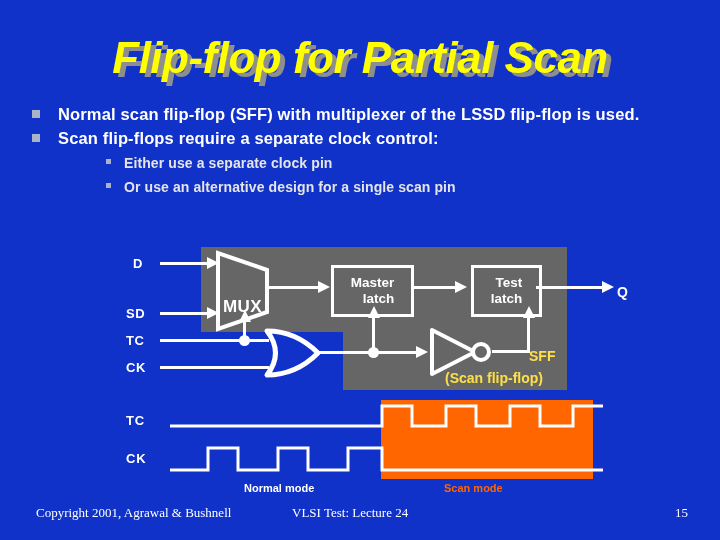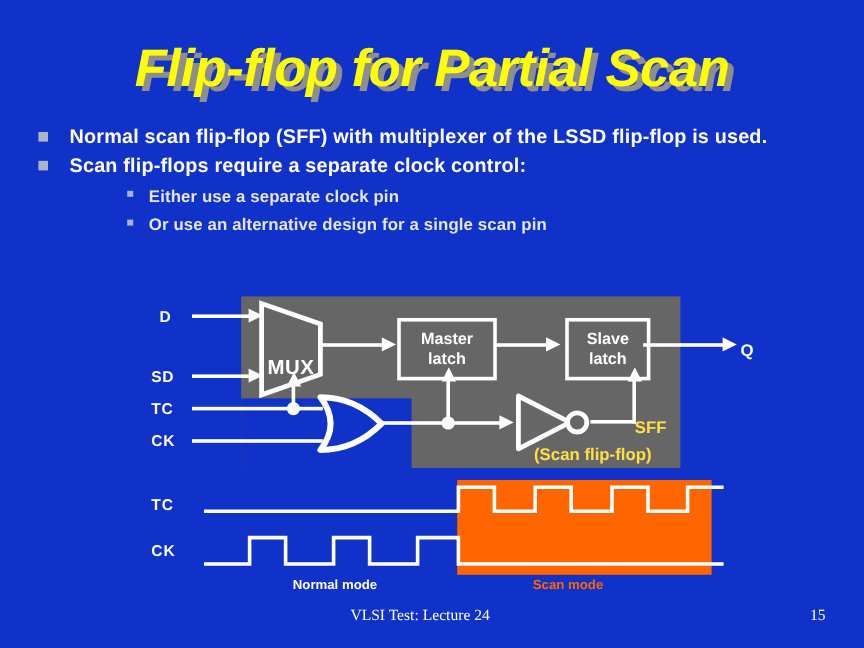--- a/index.html
+++ b/index.html
@@ -57,21 +57,21 @@
   .h{height:3px;}
   .v{width:3px;}
 
   .lbl{
     position:absolute;color:#FFFFFF;font-size:13px;font-weight:bold;
     letter-spacing:0.6px;white-space:nowrap;
   }
   .box{
     position:absolute;border:3px solid #FFFFFF;background:#666666;
     color:#FFFFFF;font-size:13.5px;font-weight:bold;line-height:16px;
-    text-align:center;display:flex;align-items:center;justify-content:center;
+    text-align:right;display:flex;align-items:center;justify-content:center;
   }
   .dot{
     position:absolute;width:11px;height:11px;border-radius:50%;
     background:#FFFFFF;
   }
   .sff-cap{
     position:absolute;color:#fde047;font-size:14px;font-weight:bold;
     white-space:nowrap;
   }
 
@@ -164,21 +164,21 @@
       </div>
     </div>
 
     <div class="wire h" style="left:413px;top:286px;width:48px;"></div>
     <svg style="position:absolute;left:455px;top:280px;width:14px;height:16px;">
       <polygon points="0,1 12,7 0,13" fill="#FFFFFF"></polygon>
     </svg>
 
     <div class="box" style="left:471px;top:265px;width:65px;height:46px;">
       <div>
-        <div>Slave</div>
+        <div>Test</div>
         <div>latch</div>
       </div>
     </div>
 
     <div class="wire h" style="left:536px;top:286px;width:74px;"></div>
     <svg style="position:absolute;left:602px;top:280px;width:14px;height:16px;">
       <polygon points="0,1 12,7 0,13" fill="#FFFFFF"></polygon>
     </svg>
 
     <div class="wire h" style="left:160px;top:339px;width:109px;"></div>
@@ -232,17 +232,18 @@
 
     <svg style="position:absolute;left:160px;top:396px;width:445px;height:90px;">
       <polyline points="10,74 48,74 48,52 78,52 78,74 118,74 118,52 148,52 148,74 188,74 188,52 222,52 222,74 443,74" fill="none" stroke="#FFFFFF" stroke-width="3"></polyline>
     </svg>
 
     <div class="modelbl" style="left:244px;top:482px;color:#FFFFFF;">Normal mode</div>
     <div class="modelbl" style="left:444px;top:482px;color:#FF6600;">Scan mode</div>
   </div>
 
   <div class="footer">
+    <span class="f-copy">Copyright 2001, Agrawal &amp; Bushnell</span>
     <span class="f-mid">VLSI Test: Lecture 24</span>
     <span class="f-page">15</span>
   </div>
 
 </div>
 
 </body></html>

